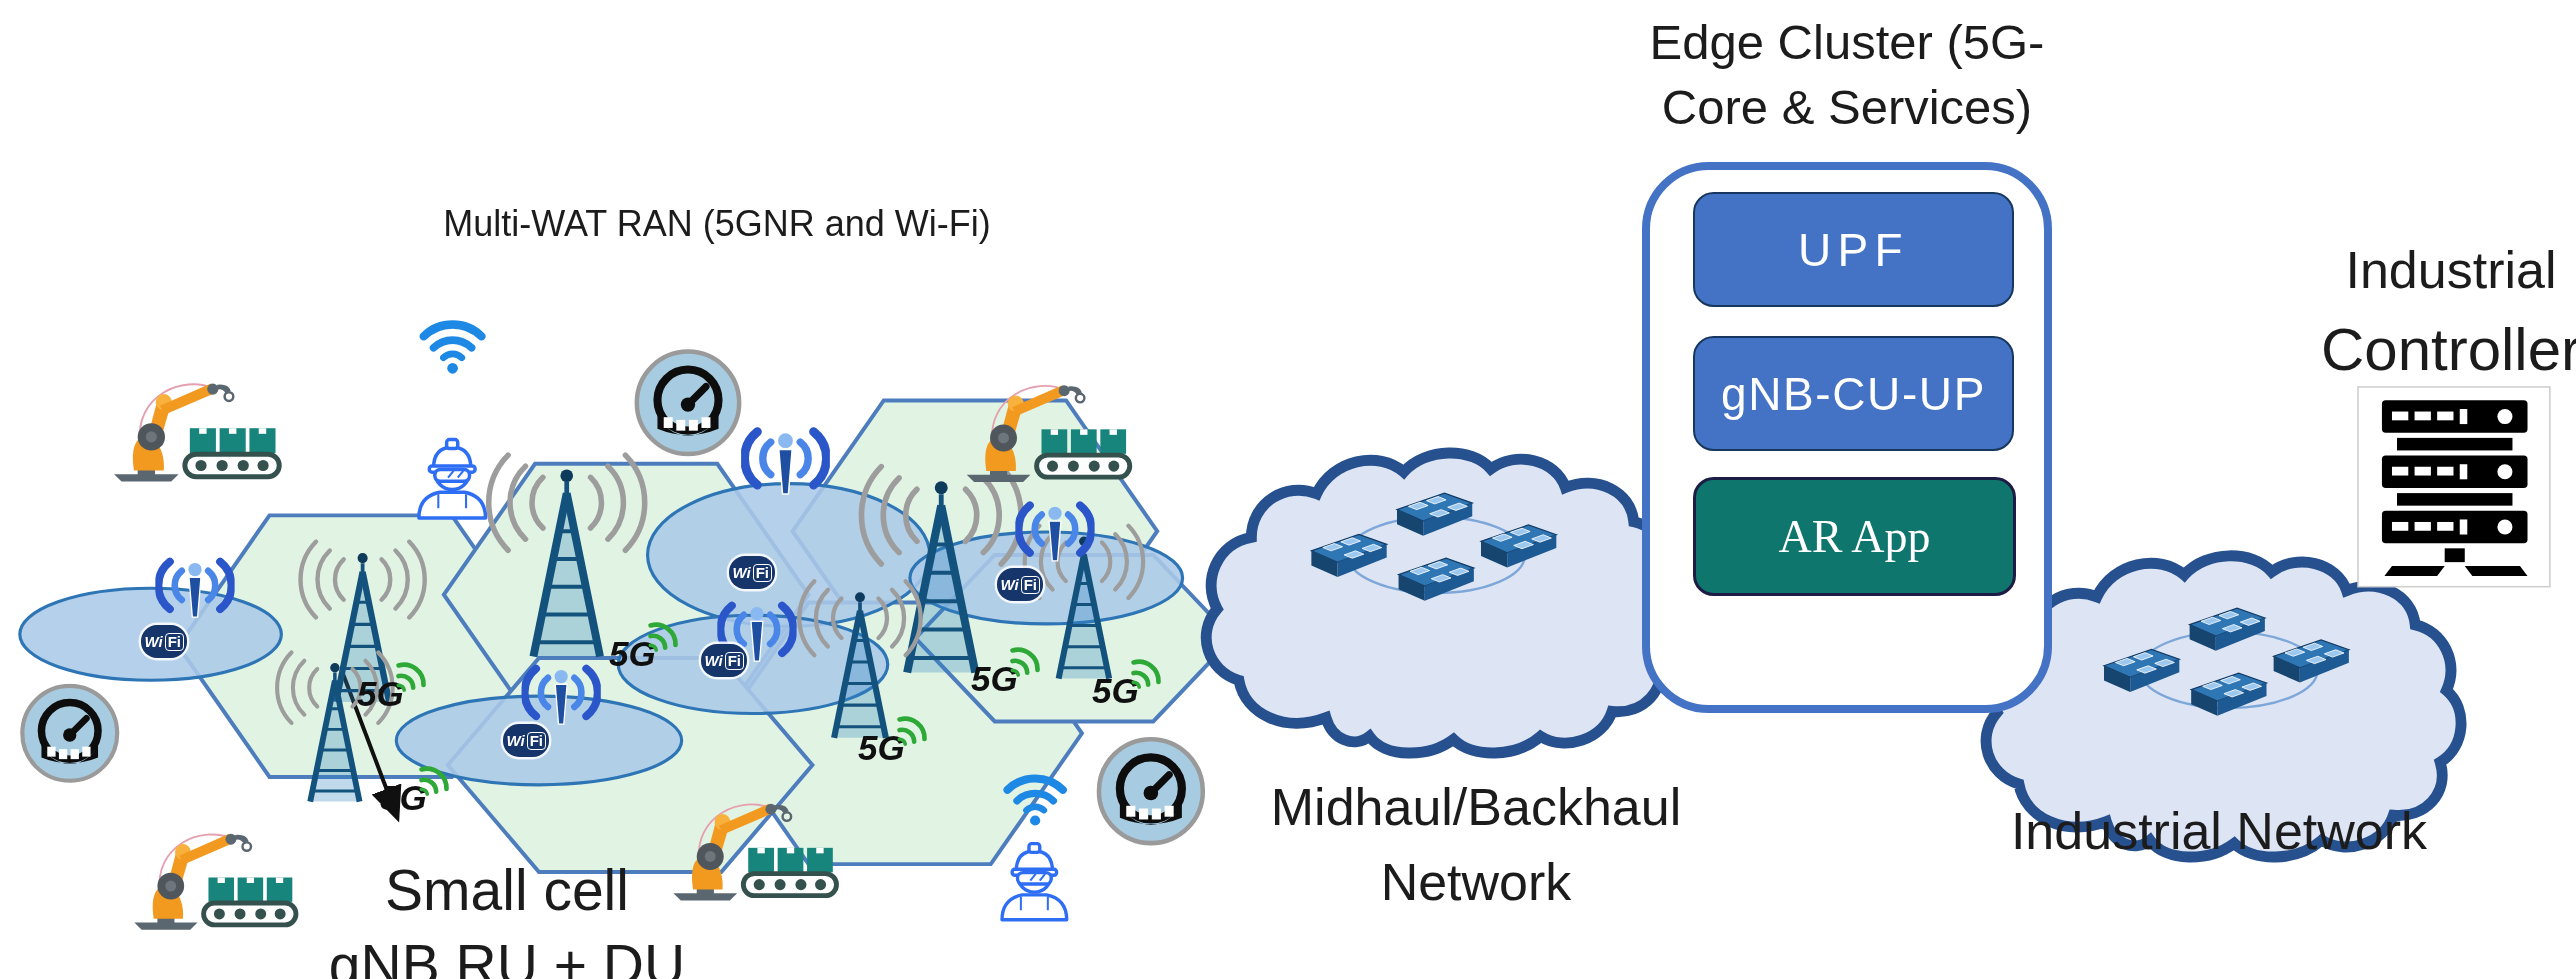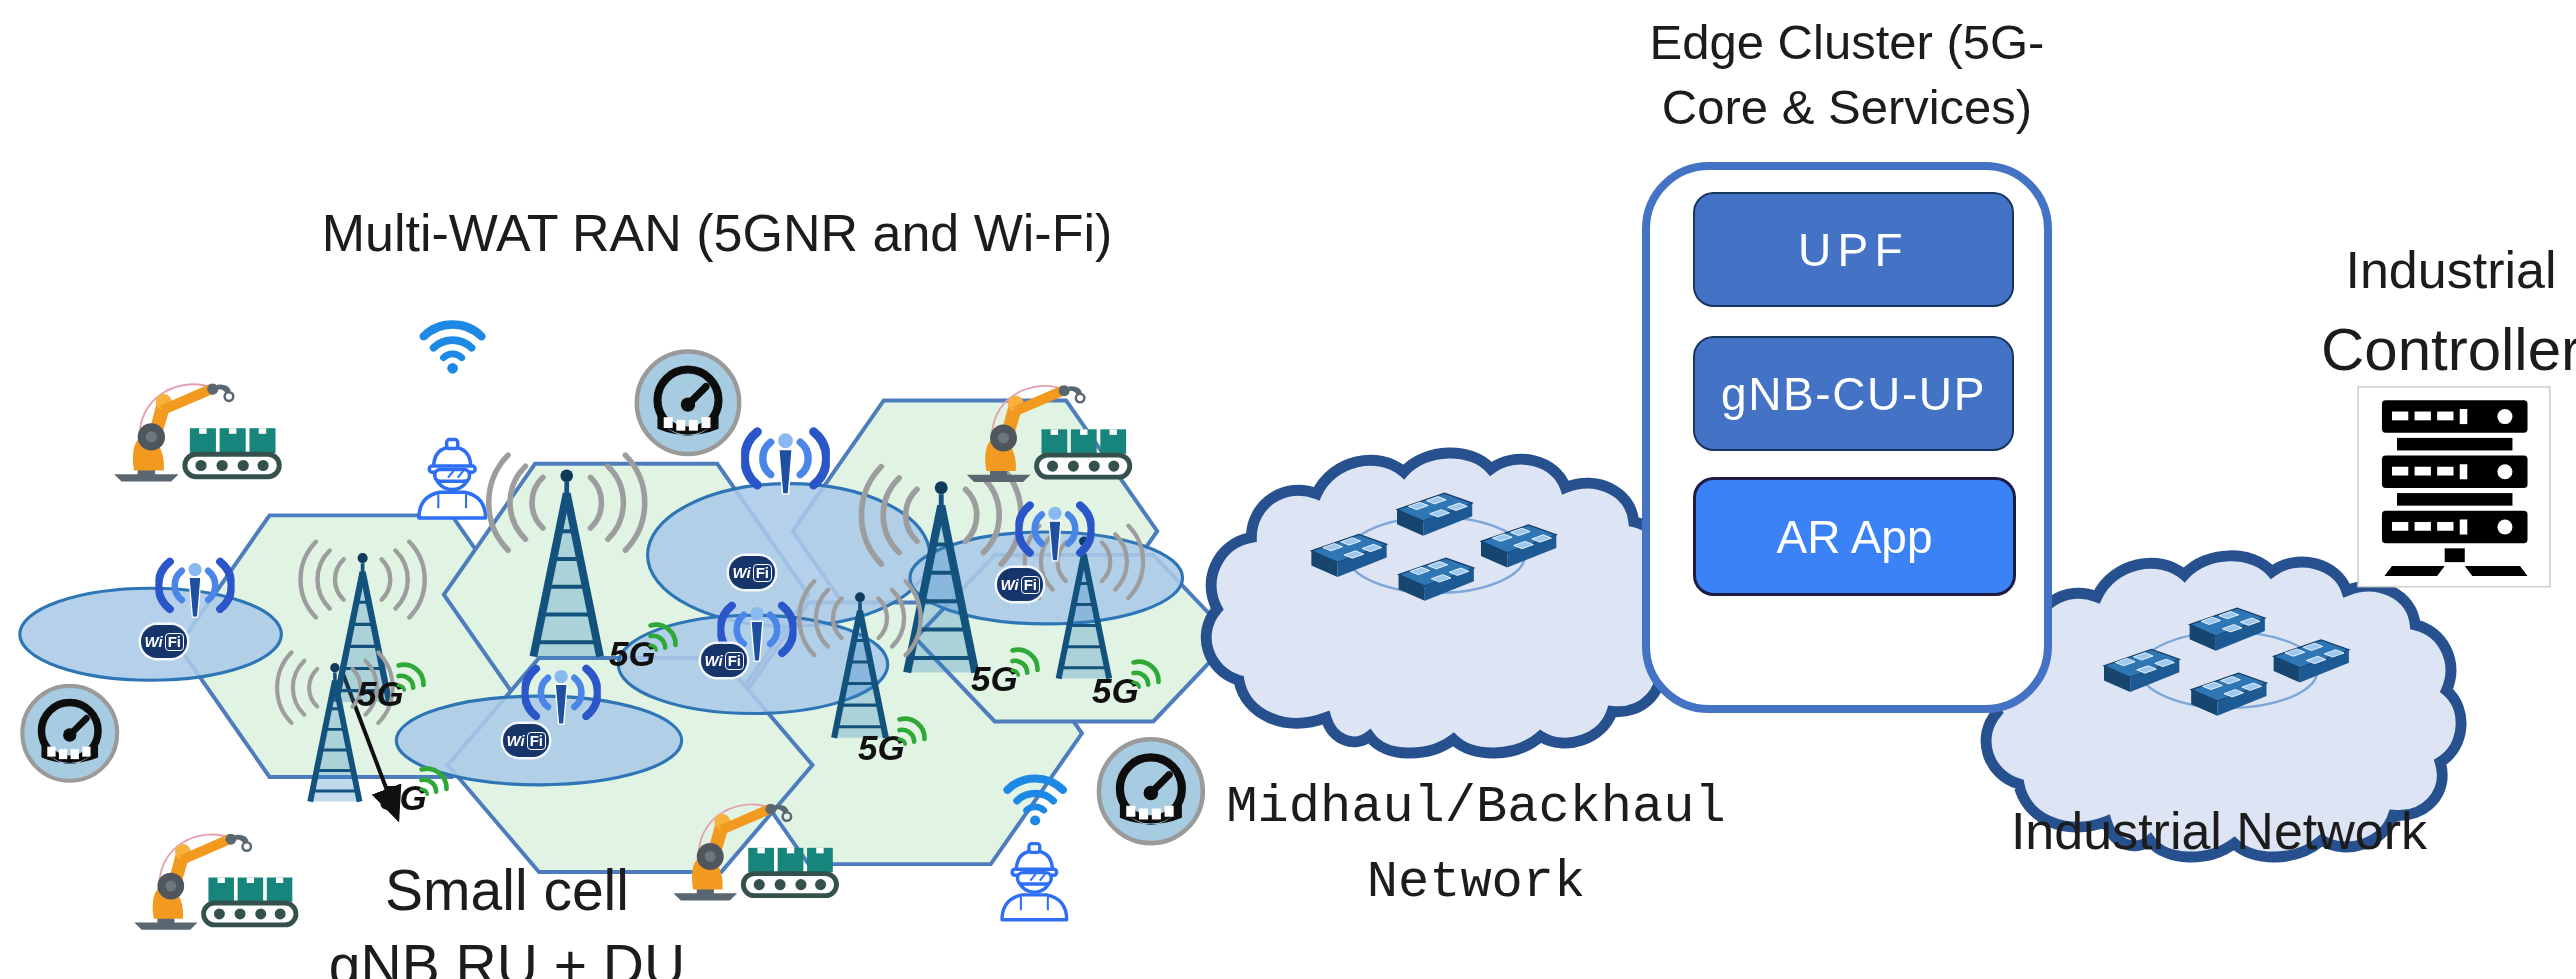--- a/index.html
+++ b/index.html
@@ -1,28 +1,28 @@
 <!DOCTYPE html>
 <html style="font-size:12.7px"><head>
 <meta charset="utf-8">
 <style>
   html,body{margin:0;padding:0;background:#fff;}
   #canvas{position:relative;width:2576px;height:980px;background:#ffffff;overflow:hidden;
           font-family:"Liberation Sans",sans-serif;}
   .abs{position:absolute;}
   .label{color:#1c1c1c;white-space:nowrap;}
   .ctr{transform:translateX(-50%);text-align:center;}
-  .title{font-size:52px;}
+  .title{font-size:36px;}
   .sect{font-size:52px;line-height:75px;}
   .edgetitle{font-size:49px;line-height:65px;}
   .note{font-size:57px;line-height:75px;}
   .ebox{position:absolute;left:1693px;width:317px;display:flex;align-items:center;justify-content:center;
         color:#fff;font-size:46px;border-radius:20.6px;text-align:right;}
   .ebox.blue{background:#4472c4;border:2.4px solid #17375e;}
-  .ebox.purple{background:#3b82f6;border:3.2px solid #1c1c45;}
+  .ebox.purple{background:#0f766e;border:3.2px solid #1c1c45;font-family:Liberation Serif, serif;}
   .edgeframe{position:absolute;left:1642px;top:162px;width:410px;height:551px;
              border:8.7px solid #4472c4;border-radius:67px;background:#fff;box-sizing:border-box;}
   .badge{position:absolute;width:46px;height:33px;background:#16366b;border-radius:16px;
          display:flex;align-items:center;justify-content:center;gap:2.4px;color:#fff;
          box-shadow:0 0 0 2.4px rgba(255,255,255,.85);font-size:15px;font-weight:bold;}
   .badge .wi{font-style:italic;}
   .badge .fi{border:1.6px solid #fff;border-radius:4px;padding:0 1.6px;line-height:16px;}
   .fiveg{position:absolute;font-size:35px;font-weight:800;font-style:italic;color:#101010;}
   .fiveg svg{position:absolute;right:-27px;top:-16px;}
   .z2{z-index:2;}
@@ -264,21 +264,21 @@
 
 <div class="edgeframe" style="z-index:0;"></div>
 
 <div class="abs label title ctr z2" style="left:717px;top:203px;">Multi-WAT RAN (5GNR and Wi-Fi)</div>
 
 <div class="abs z2" style="left:507px;top:853px;transform:translateX(-50%);text-align:center;">
   <div class="label note">Small cell</div>
   <div class="label note">gNB RU + DU</div>
 </div>
 
-<div class="abs z2" style="left:1476px;top:770px;transform:translateX(-50%);text-align:center;font-family:Liberation Mono, monospace;">
+<div class="abs z2" style="left:1476px;top:770px;transform:translateX(-50%);text-align:center;">
   <div class="label sect">Midhaul/Backhaul</div>
   <div class="label sect">Network</div>
 </div>
 
 <div class="abs z2" style="left:1847px;top:9.5px;transform:translateX(-50%);text-align:center;">
   <div class="label edgetitle">Edge Cluster (5G-</div>
   <div class="label edgetitle">Core &amp; Services)</div>
 </div>
 
 <div class="ebox blue z2" style="top:192px;height:111px;letter-spacing:6.3px;">UPF</div>

